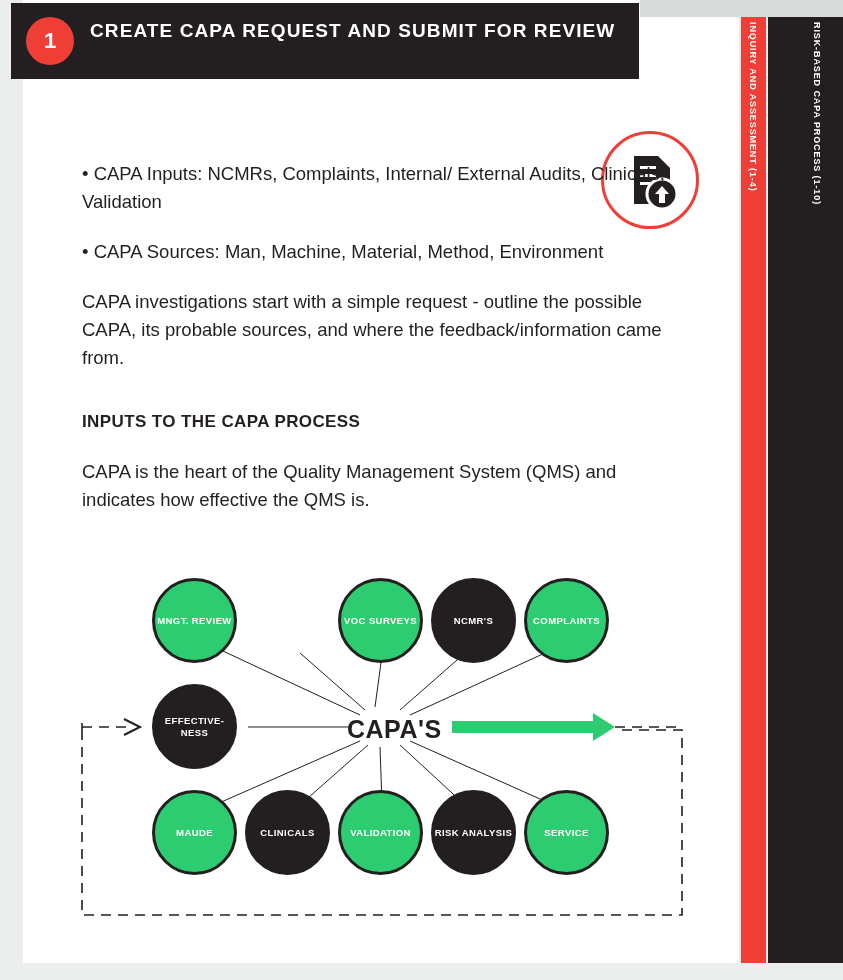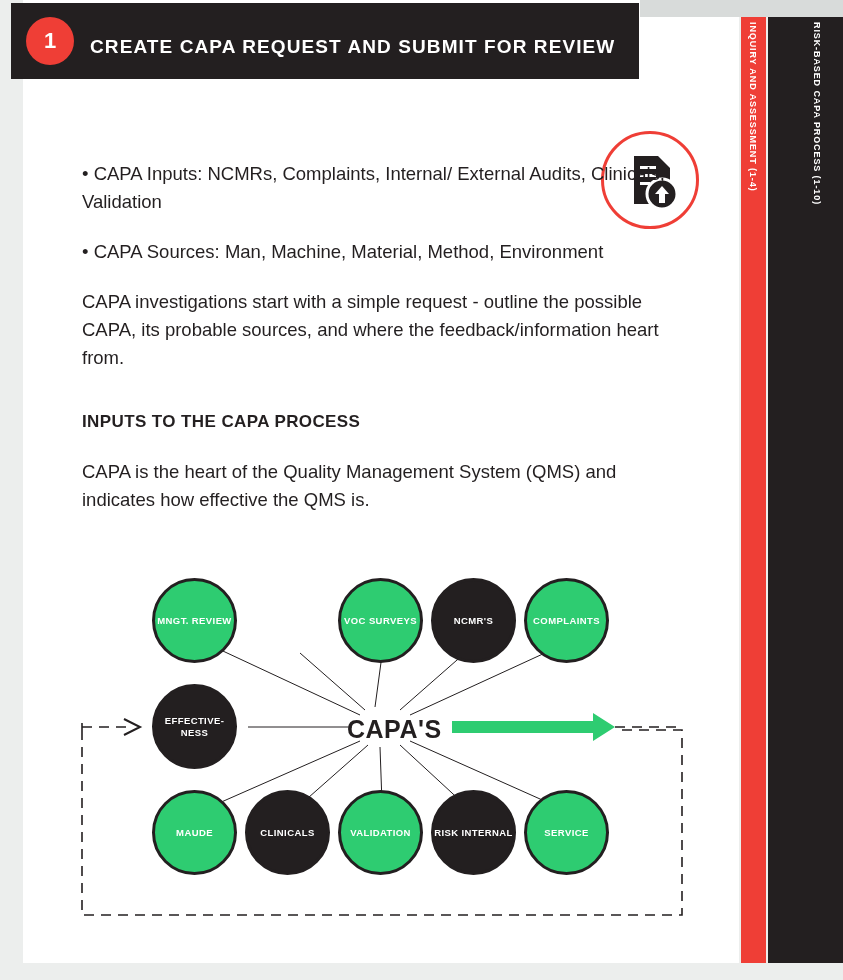--- a/index.html
+++ b/index.html
@@ -38,21 +38,21 @@
     position: absolute;
     left: 26px; top: 17px;
     width: 48px; height: 48px; border-radius: 50%;
     background: #ef3e36;
     color: #ffffff;
     font-size: 22px; font-weight: bold;
     display: flex; align-items: center; justify-content: center;
   }
   .header-title {
     position: absolute;
-    left: 90px; top: 36px;
+    left: 90px; top: 20px;
     color: #ffffff;
     font-size: 19px;
     font-weight: bold;
     letter-spacing: 1.1px;
   }
   
   .tab-red {
     position: absolute;
     left: 741px; top: 17px; width: 25px; height: 946px;
     background: #ef3e36;
@@ -156,21 +156,21 @@
 
   <div class="content">
     <div class="bullets">
       <div class="bullet">
         <span>•&nbsp;</span><span>CAPA Inputs: NCMRs, Complaints, Internal/ External Audits, Clinicals, Validation</span>
       </div>
       <div class="bullet">
         <span>•&nbsp;</span><span>CAPA Sources: Man, Machine, Material, Method, Environment</span>
       </div>
     </div>
-    <div class="para">CAPA investigations start with a simple request - outline the possible CAPA, its probable sources, and where the feedback/information heart from.</div>
+    <div class="para">CAPA investigations start with a simple request - outline the possible CAPA, its probable sources, and where the feedback/information came from.</div>
     <div class="subhead">INPUTS TO THE CAPA PROCESS</div>
     <div class="para">CAPA is the heart of the Quality Management System (QMS) and indicates how effective the QMS is.</div>
   </div>
 
   <div class="diagram">
     <svg class="svg-layer" width="650" height="380">
 
       <path d="M22 175 L22 360 L622 360 L622 175 L555 175" fill="none" stroke="#231f20" stroke-width="1.6" stroke-dasharray="10,7"></path>
       <path d="M22 175 L22 168" fill="none" stroke="#231f20" stroke-width="1.6" stroke-dasharray="10,7"></path>
 
@@ -214,20 +214,20 @@
     <div class="node green" style="left:92px; top:235px;">
         <span>MAUDE</span>
       </div>
     <div class="node dark" style="left:185px; top:235px;">
         <span>CLINICALS</span>
       </div>
     <div class="node green" style="left:278px; top:235px;">
         <span>VALIDATION</span>
       </div>
     <div class="node dark" style="left:371px; top:235px;">
-        <span>RISK INTERNAL</span>
+        <span>RISK ANALYSIS</span>
       </div>
     <div class="node green" style="left:464px; top:235px;justify-content:center;">
         <span>SERVICE</span>
       </div>
   </div>
 
 </div>
 
 </body></html>

